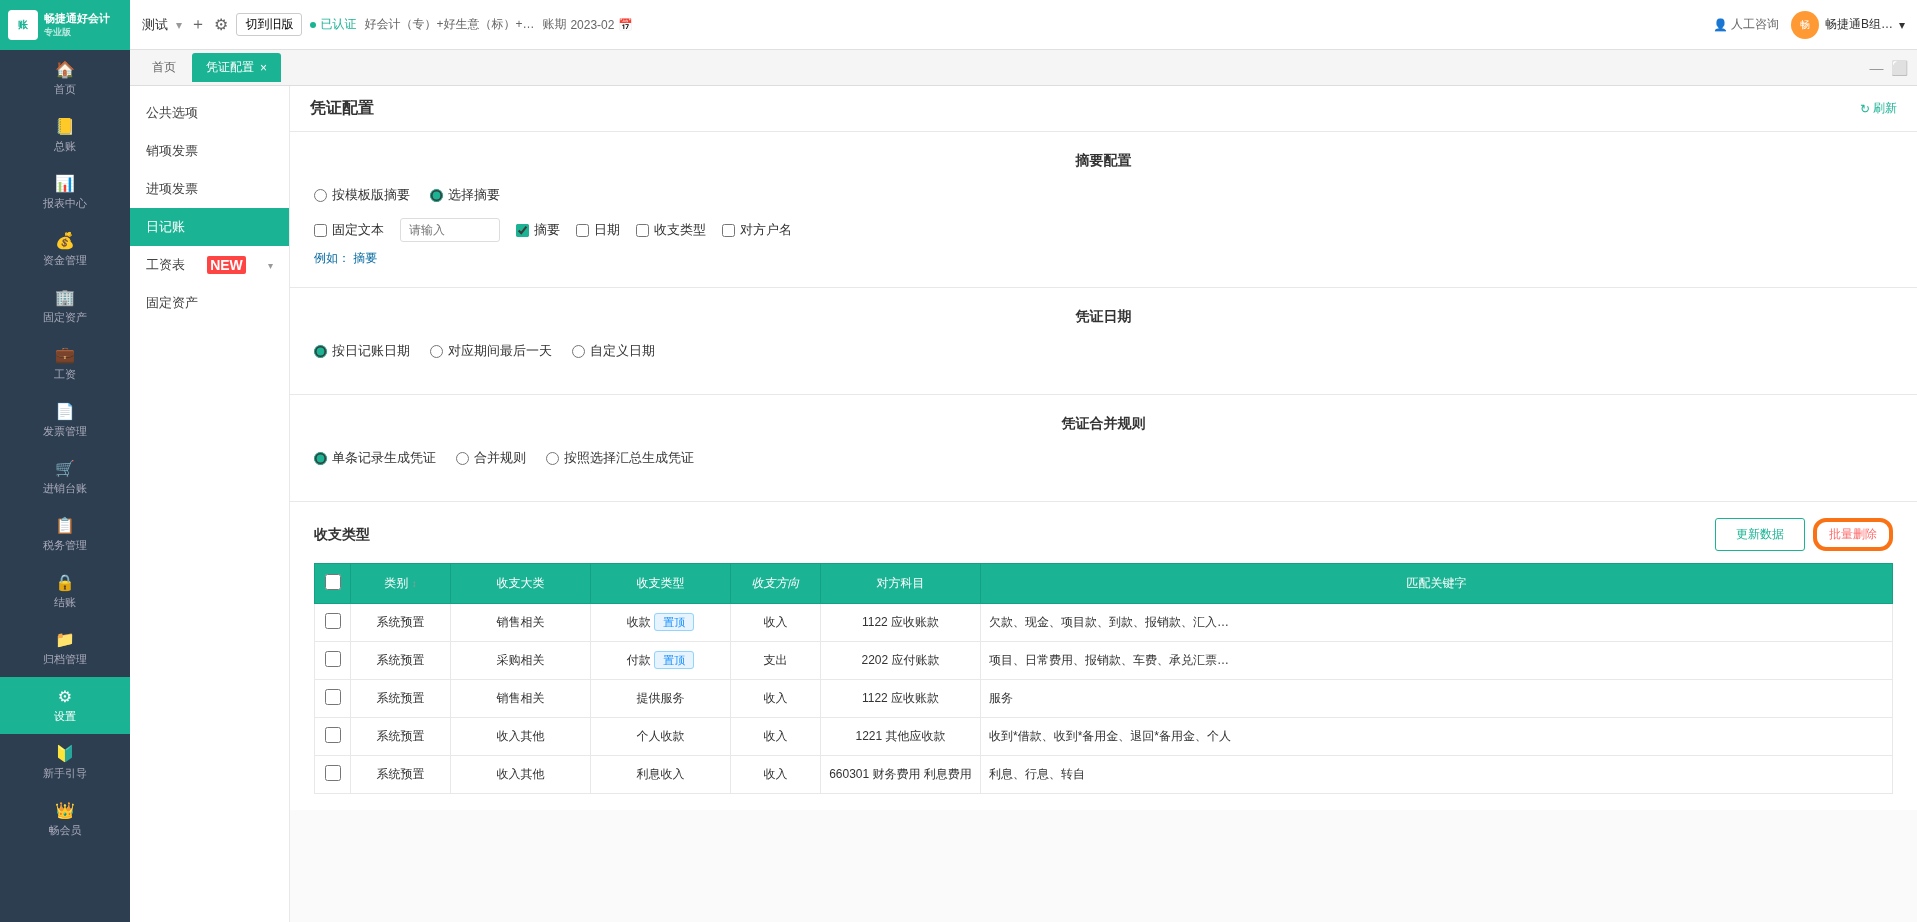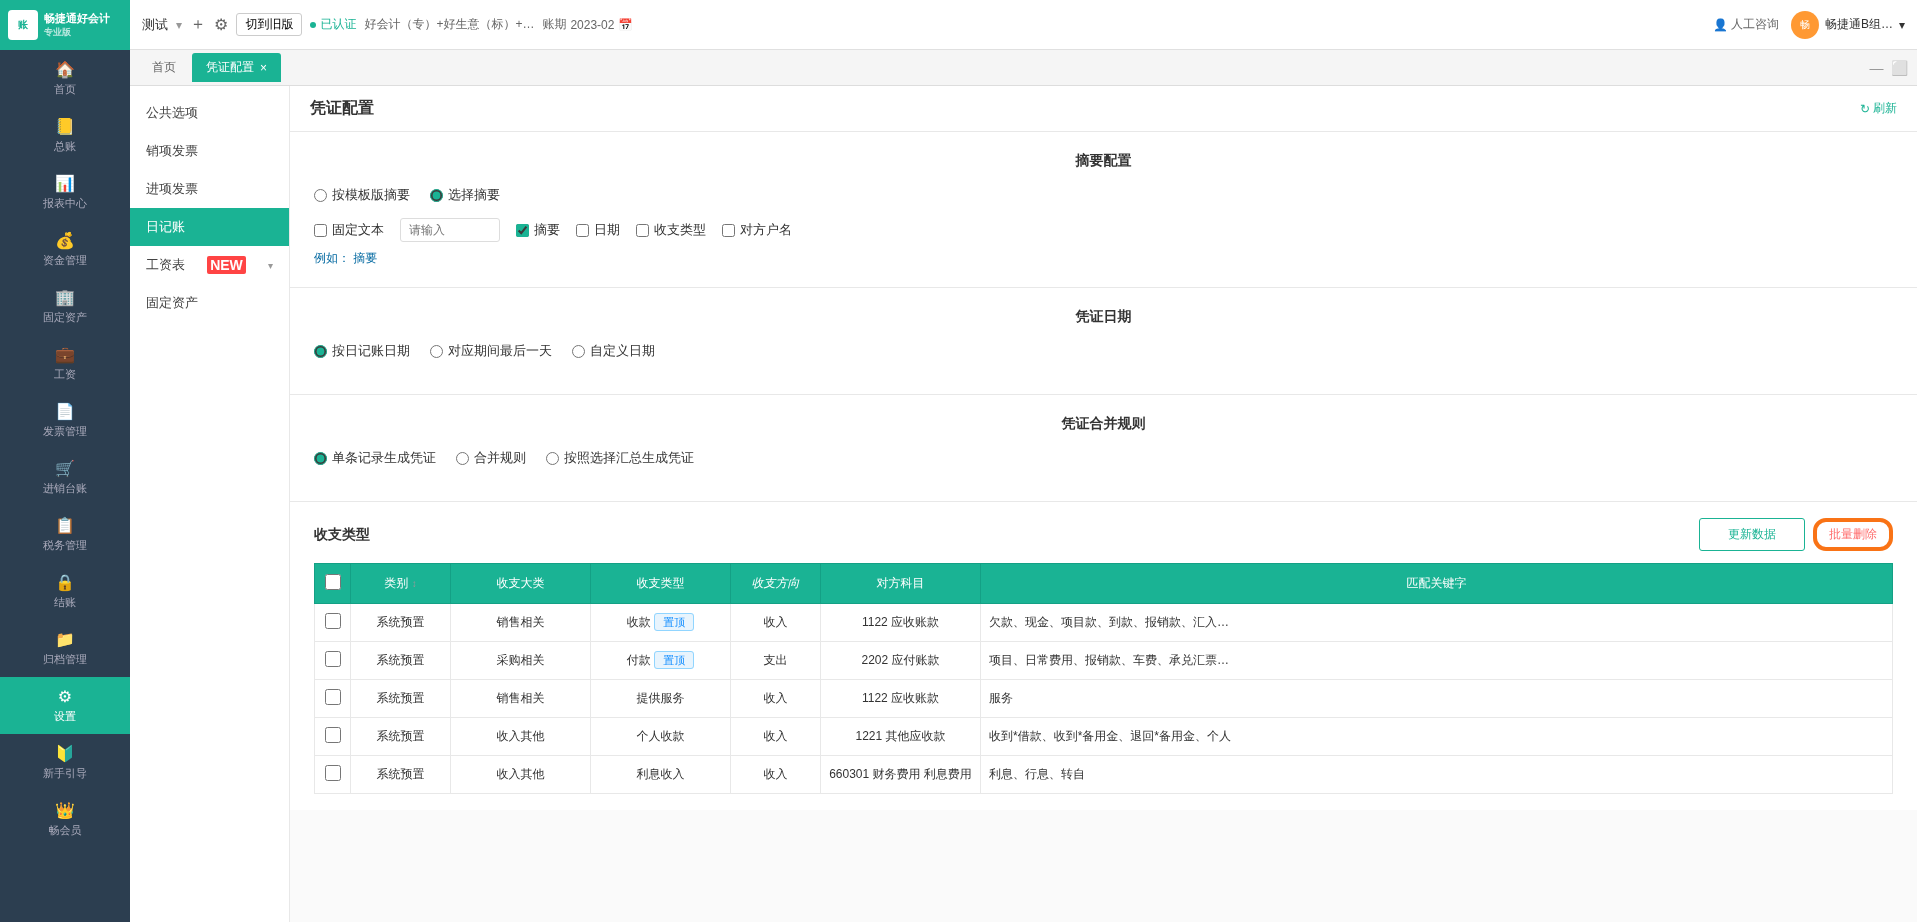--- a/index.html
+++ b/index.html
@@ -65,21 +65,21 @@
     .text-input { border: 1px solid #ddd; border-radius: 3px; padding: 4px 8px; font-size: 12px; width: 100px; outline: none; }
     .example-text { color: #0369a1; font-size: 12px; margin-top: 8px; }
 
     .date-section { background: white; padding: 20px 24px; border-bottom: 1px solid #e8e8e8; }
     .merge-section { background: white; padding: 20px 24px; border-bottom: 1px solid #e8e8e8; }
 
     .income-section { background: white; padding: 16px 24px; }
     .income-header { display: flex; align-items: center; justify-content: space-between; margin-bottom: 12px; }
     .income-title { font-size: 14px; font-weight: 600; color: #333; }
     .btn-group { display: flex; gap: 8px; }
-    .btn-update { background: white; border: 1px solid #1ab394; color: #1ab394; padding: 4px 28px; border-radius: 3px; font-size: 12px; cursor: pointer; }
+    .btn-update { background: white; border: 1px solid #1ab394; color: #1ab394; padding: 4px 20px; border-radius: 3px; font-size: 12px; cursor: pointer; }
     .btn-delete { background: white; border: 4px solid #f97316; color: #ff6b6b; padding: 4px 12px; border-radius: 13px; font-size: 12px; cursor: pointer; }
 
     
     .data-table { width: 100%; border-collapse: collapse; font-size: 12px; }
     .data-table th { background: #1ab394; color: white; padding: 10px 8px; text-align: center; border: 1px solid #14a085; font-weight: 500; }
     .data-table td { padding: 9px 8px; text-align: center; border: 1px solid #e8e8e8; background: white; }
     .table-checkbox { width: 16px; height: 16px; cursor: pointer; }
     .tag-blue { background: #e8f4fd; color: #1890ff; border: 1px solid #91d5ff; padding: 2px 8px; border-radius: 3px; font-size: 11px; cursor: pointer; }
     .col-checkbox { width: 36px; }
     .col-category { width: 100px; }

